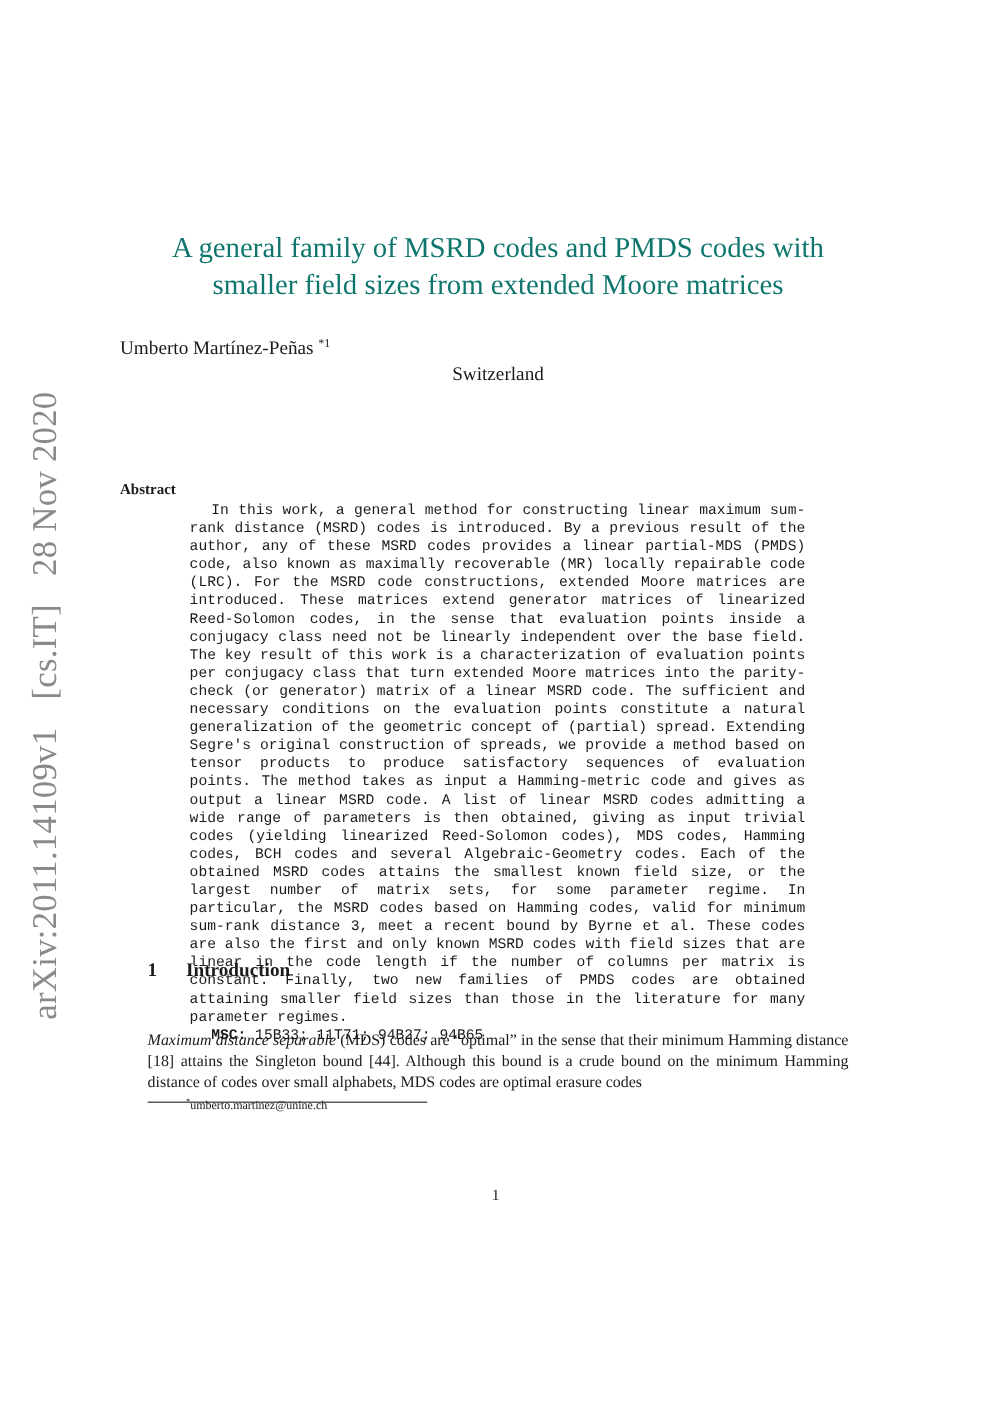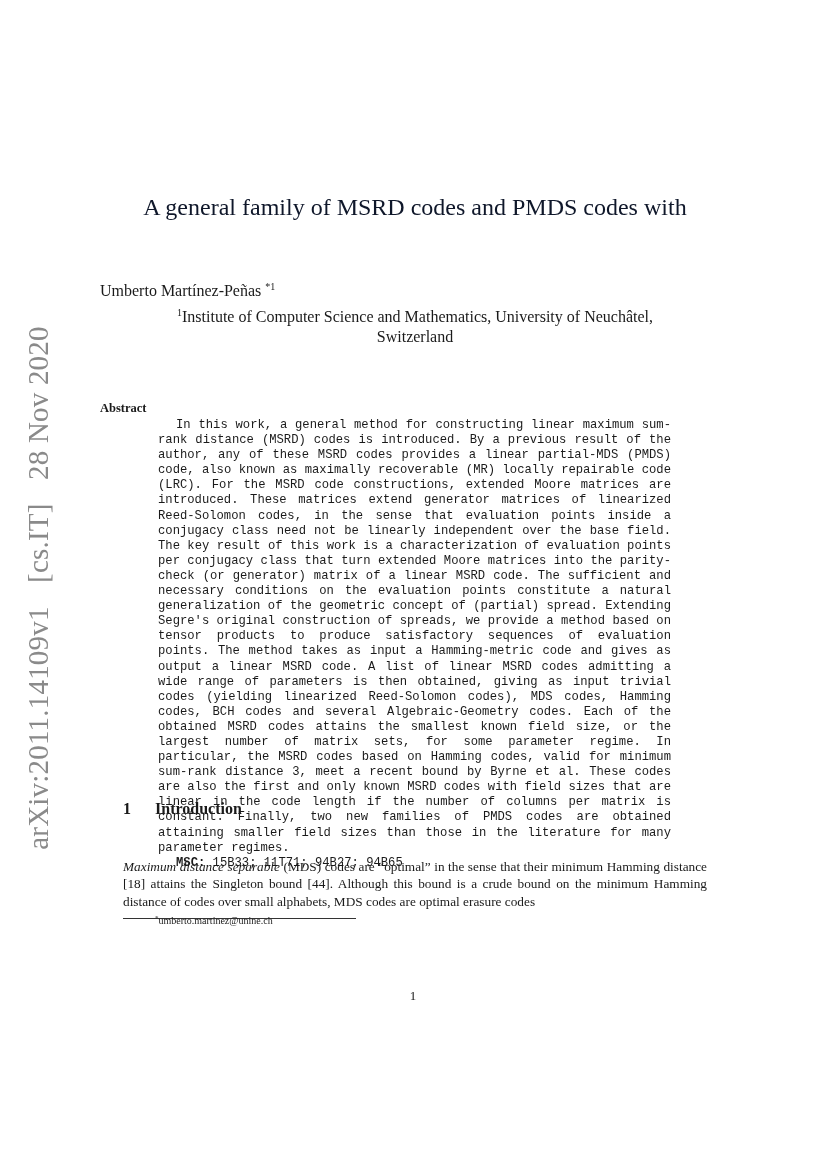--- a/index.html
+++ b/index.html
@@ -16,21 +16,21 @@
     transform: translate(-50%, -50%) rotate(-90deg);
     white-space: nowrap;
     font-size: 29px;
     color: #8a8a8a;
     letter-spacing: 0.2px;
   }
   .arxiv-stamp span { margin-right: 16px; }
 
   .title {
     position: absolute; left: 100px; width: 630px; top: 192px;
-    text-align: center; font-size: 24px; line-height: 31px; color: #0f172a;
+    text-align: center; font-size: 24px; line-height: 31px; color: #0f766e;
   }
   .author {
     position: absolute; left: 100px; width: 630px; top: 277px;
     text-align: left; font-size: 16px; line-height: 20px;
   }
   .author sup, .affil sup { font-size: 10px; }
   .affil {
     position: absolute; left: 100px; width: 630px; top: 303px;
     text-align: center; font-size: 16px; line-height: 20px;
   }
@@ -80,29 +80,29 @@
 <div class="page">
 
   <div class="arxiv-stamp">
     <span>arXiv:2011.14109v1</span>
     <span>[cs.IT]</span>
     <span>28 Nov 2020</span>
   </div>
 
   <div class="title">
     <div>A general family of MSRD codes and PMDS codes with</div>
+    <div>smaller field sizes from extended Moore matrices</div>
   </div>
 
   <div class="author">
     <span>Umberto Martínez-Peñas</span>
     <sup>*1</sup>
   </div>
 
   <div class="affil">
-    <div><sup>1</sup><span>Institute of Computer Science and Mathematics, University of Neuchâtel,</span></div>
     <div>Switzerland</div>
   </div>
 
   <div class="abstract-heading">Abstract</div>
 
   <div class="abstract-body">
     <p>In this work, a general method for constructing linear maximum sum-rank distance (MSRD) codes is introduced.  By a previous result of the author, any of these MSRD codes provides a linear partial-MDS (PMDS) code, also known as maximally recoverable (MR) locally repairable code (LRC). For the MSRD code constructions, extended Moore matrices are introduced.  These matrices extend generator matrices of linearized Reed-Solomon codes, in the sense that evaluation points inside a conjugacy class need not be linearly independent over the base field. The key result of this work is a characterization of evaluation points per conjugacy class that turn extended Moore matrices into the parity-check (or generator) matrix of a linear MSRD code. The sufficient and necessary conditions on the evaluation points constitute a natural generalization of the geometric concept of (partial) spread. Extending Segre's original construction of spreads, we provide a method based on tensor products to produce satisfactory sequences of evaluation points. The method takes as input a Hamming-metric code and gives as output a linear MSRD code. A list of linear MSRD codes admitting a wide range of parameters is then obtained, giving as input trivial codes (yielding linearized Reed-Solomon codes), MDS codes, Hamming codes, BCH codes and several Algebraic-Geometry codes. Each of the obtained MSRD codes attains the smallest known field size, or the largest number of matrix sets, for some parameter regime. In particular, the MSRD codes based on Hamming codes, valid for minimum sum-rank distance 3, meet a recent bound by Byrne et al.  These codes are also the first and only known MSRD codes with field sizes that are linear in the code length if the number of columns per matrix is constant. Finally, two new families of PMDS codes are obtained attaining smaller field sizes than those in the literature for many parameter regimes.</p>
     <p><b>MSC:</b> <span>15B33; 11T71; 94B27; 94B65</span></p>
   </div>
 

